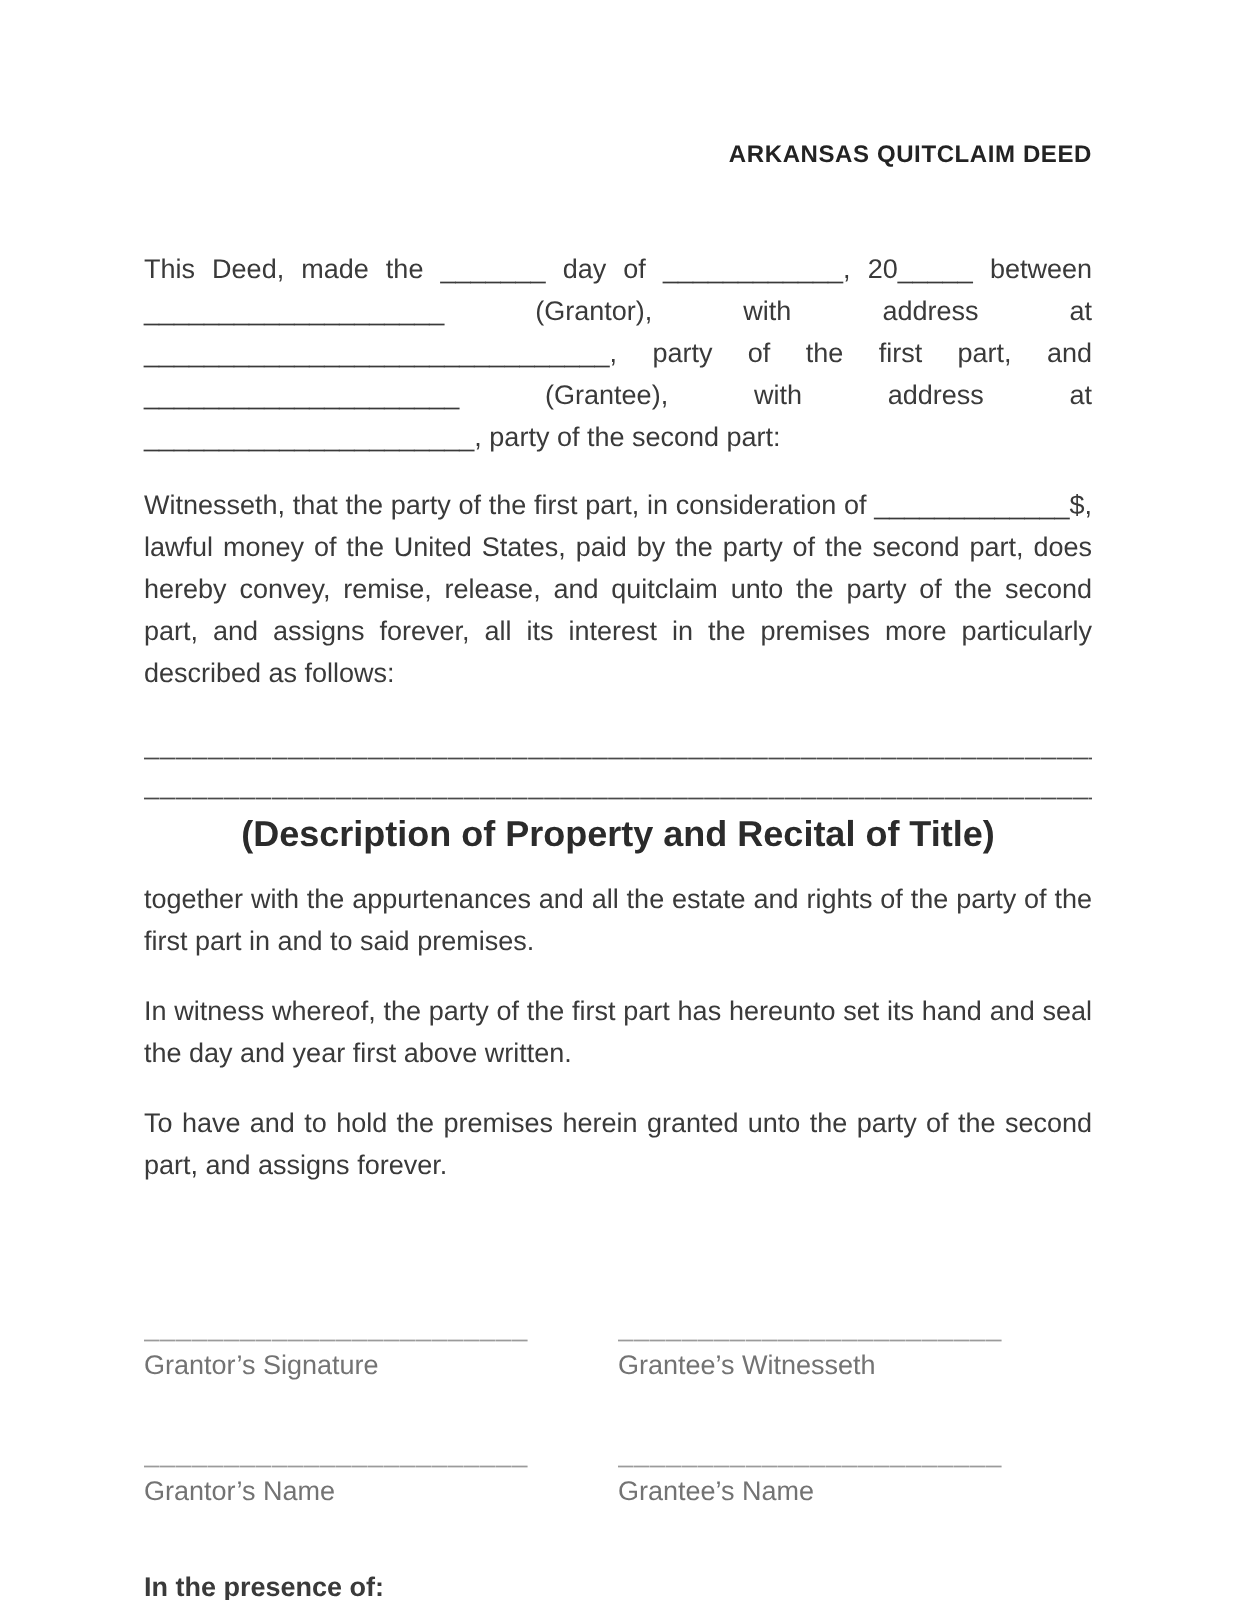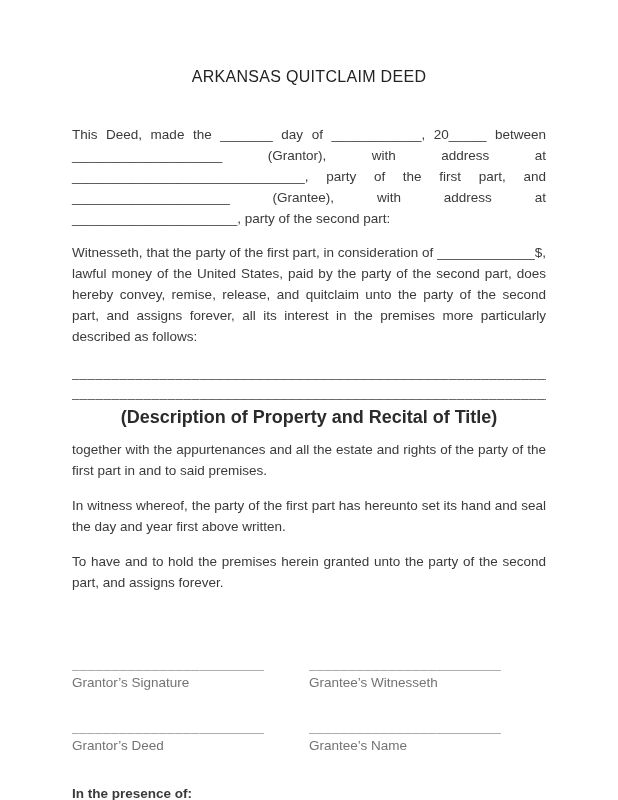--- a/index.html
+++ b/index.html
@@ -15,24 +15,24 @@
     background: #ffffff;
     padding: 66px 72px 0 72px;
     font-family: "Liberation Sans", sans-serif;
     font-size: 13.5px;
     line-height: 21px;
     color: #3a3a3a;
     overflow: hidden;
   }
   .doc-title {
     margin: 0 0 36px 0;
-    text-align: center;
-    font-size: 16px;
+    text-align: right;
+    font-size: 12px;
     line-height: 22px;
-    font-weight: normal;
+    font-weight: bold;
     color: #232323;
     letter-spacing: 0.3px;
   }
   p.para {
     margin: 0 0 14px 0;
     text-align: justify;
     text-align-last: left;
   }
   p.para-intro { margin-bottom: 13px; }
   p.para-witnesseth { margin-bottom: 16px; }
@@ -102,21 +102,21 @@
       </div>
       <div class="sig-block">
         <div class="sig-line">________________________</div>
         <div class="sig-label">Grantee’s Witnesseth</div>
       </div>
     </div>
 
     <div class="sig-grid row-2">
       <div class="sig-block">
         <div class="sig-line">________________________</div>
-        <div class="sig-label">Grantor’s Deed</div>
+        <div class="sig-label">Grantor’s Name</div>
       </div>
       <div class="sig-block">
         <div class="sig-line">________________________</div>
         <div class="sig-label">Grantee’s Name</div>
       </div>
     </div>
 
     <div class="presence-line">In the presence of:</div>
 
   </div>

